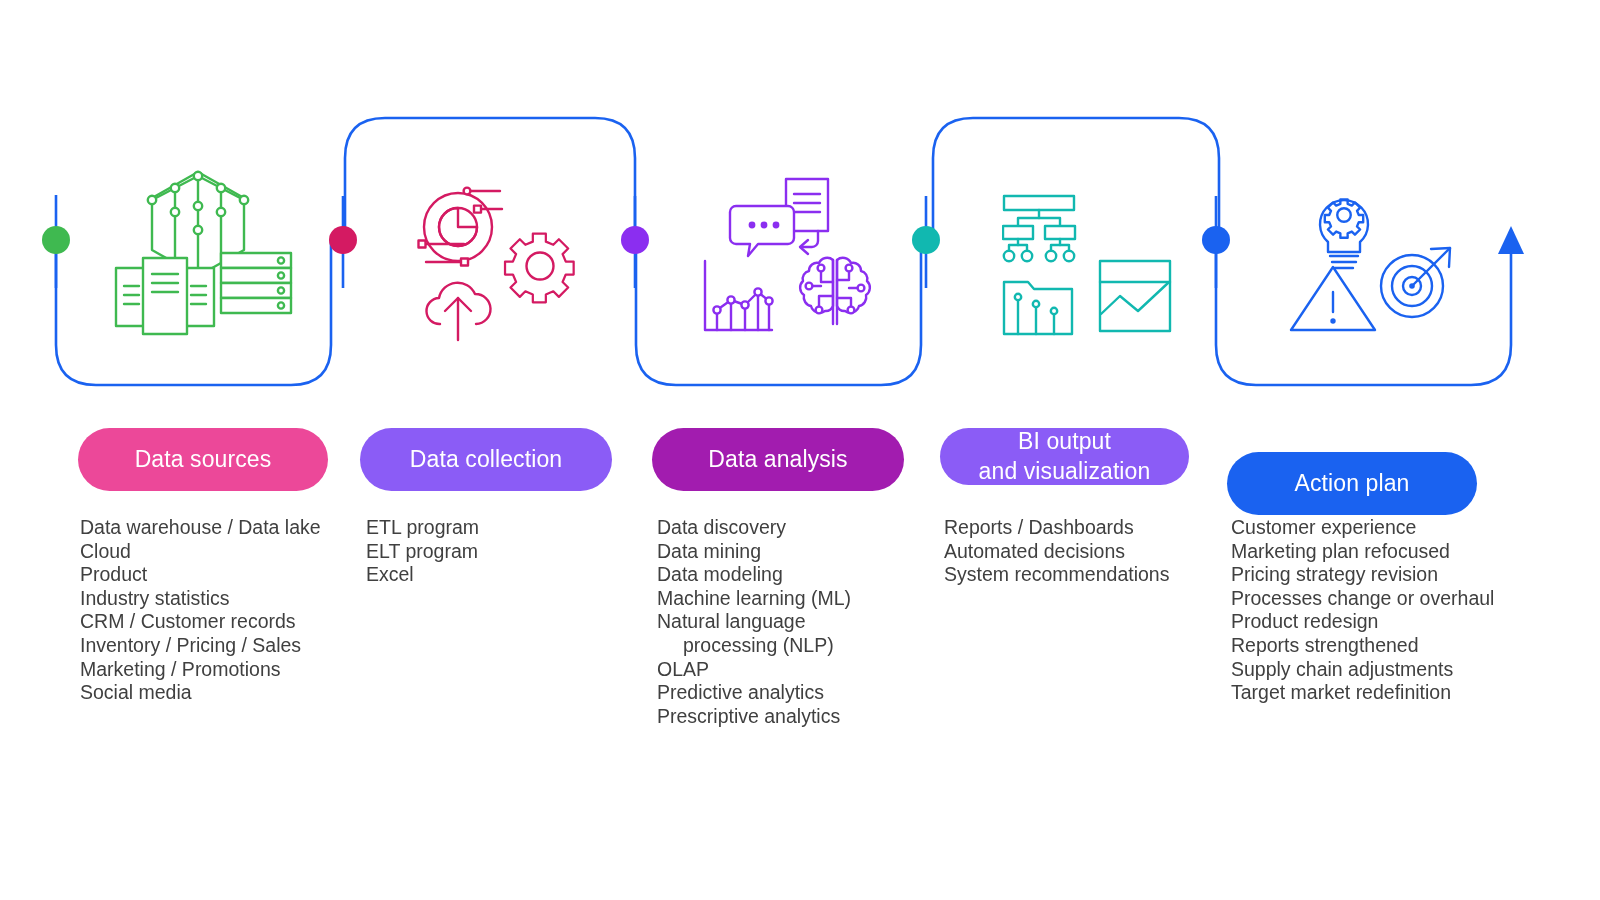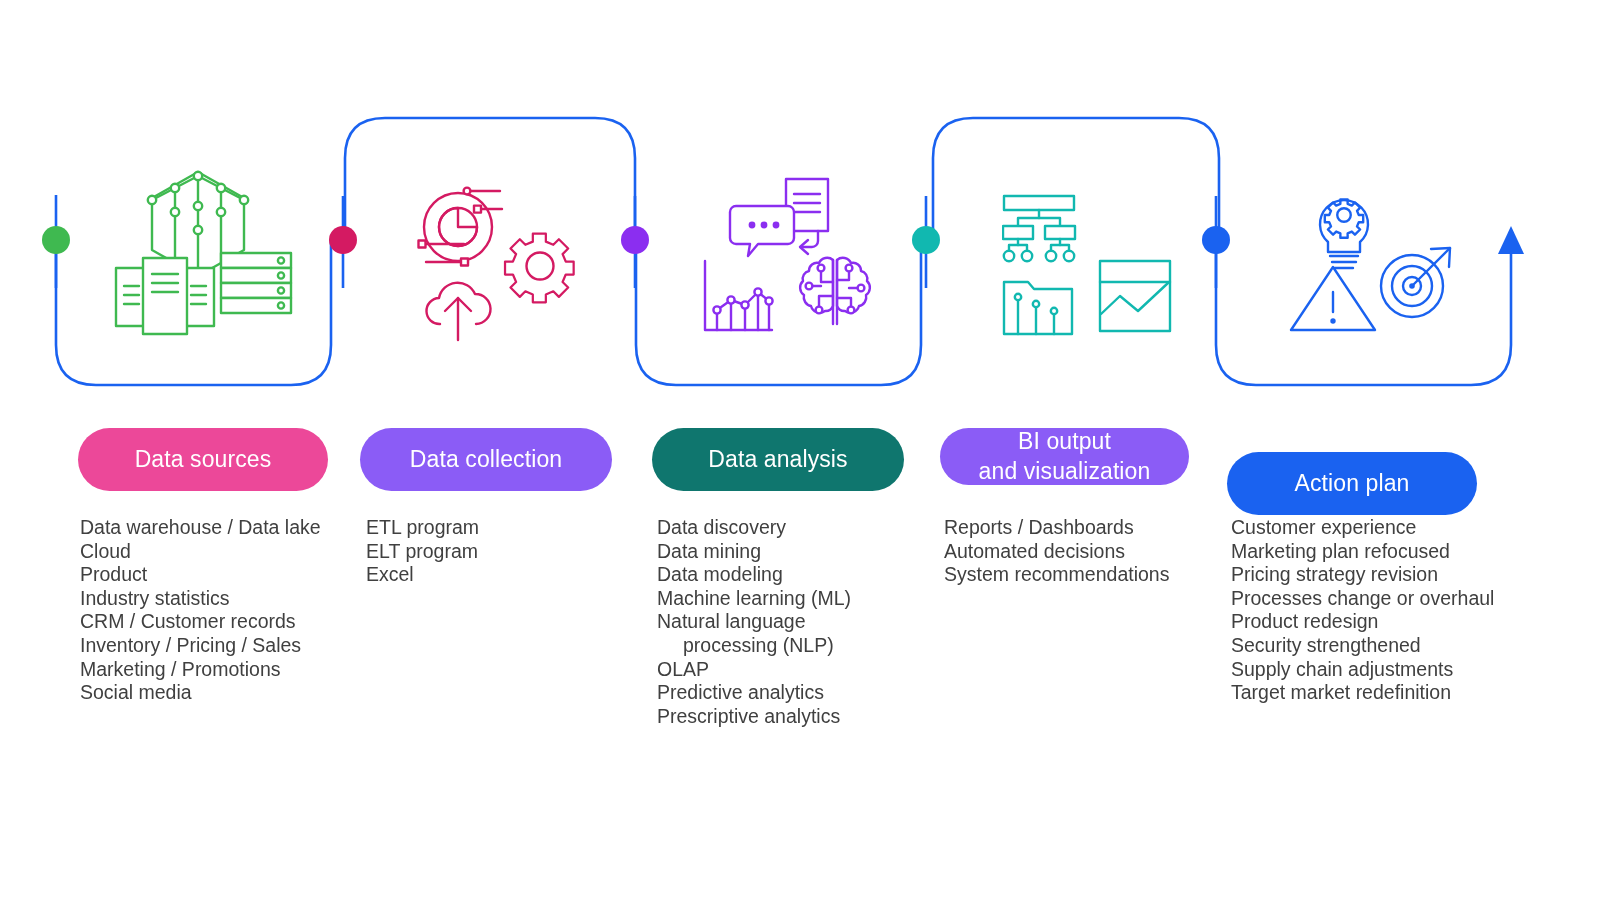--- a/index.html
+++ b/index.html
@@ -337,21 +337,21 @@
         <span>Data sources</span>
       </div>
   </div>
 
   <div class="pill" style="left:360px; top:428px; width:252px; height:63px; background:#8b5cf6;">
     <div>
         <span>Data collection</span>
       </div>
   </div>
 
-  <div class="pill" style="left:652px; top:428px; width:252px; height:63px; background:#0f766e;">
+  <div class="pill" style="left:652px; top:428px; width:252px; height:63px; background:#a21caf;">
     <div>
         <span>Data analysis</span>
       </div>
   </div>
 
   <div class="pill" style="left:940px; top:428px; width:249px; height:57px; background:#8b5cf6;">
     <div>
       <span>BI output</span>
       <span>and visualization</span>
     </div>
@@ -397,18 +397,18 @@
     <div class="li">Automated decisions</div>
     <div class="li">System recommendations</div>
   </div>
 
   <div class="list" style="left:1231px; top:516px;">
     <div class="li">Customer experience</div>
     <div class="li">Marketing plan refocused</div>
     <div class="li">Pricing strategy revision</div>
     <div class="li">Processes change or overhaul</div>
     <div class="li">Product redesign</div>
-    <div class="li">Security strengthened</div>
+    <div class="li">Reports strengthened</div>
     <div class="li">Supply chain adjustments</div>
     <div class="li">Target market redefinition</div>
   </div>
 
 </div>
 
 </body></html>

